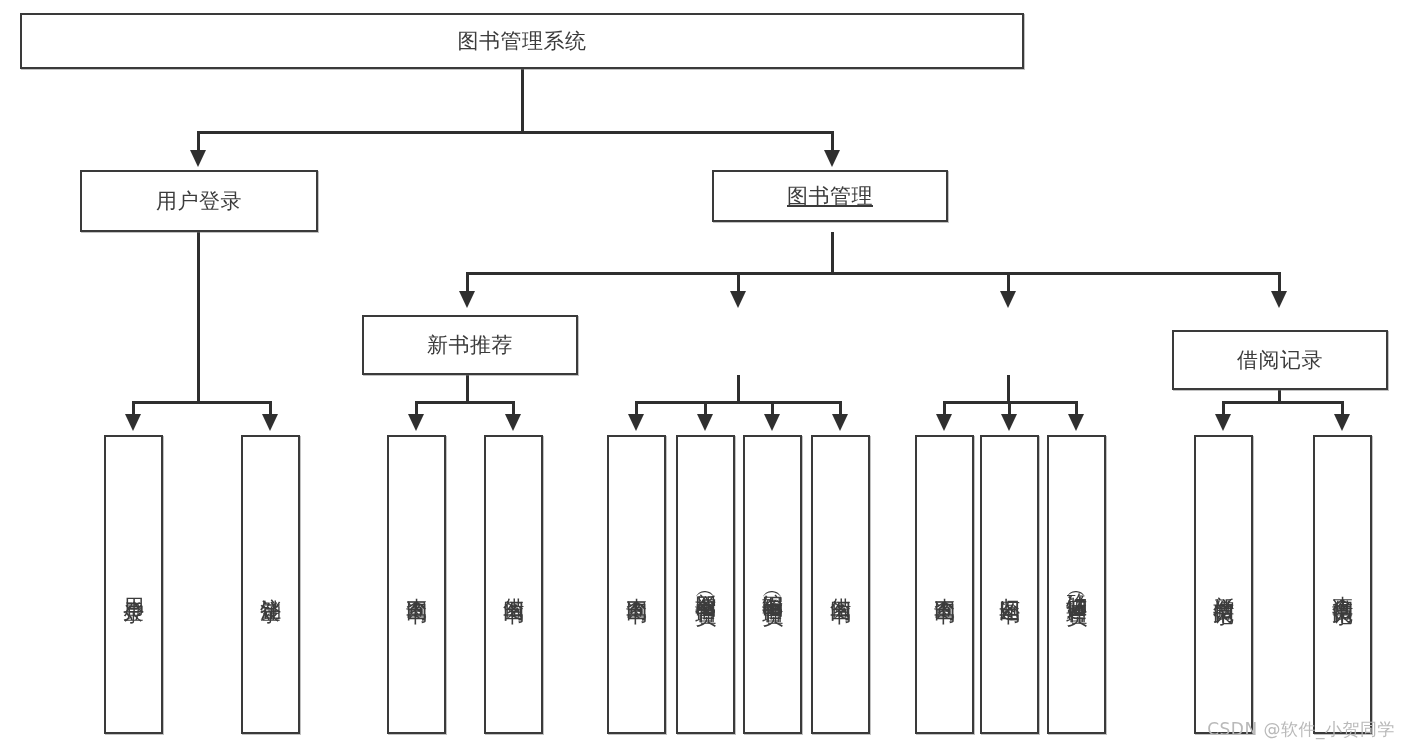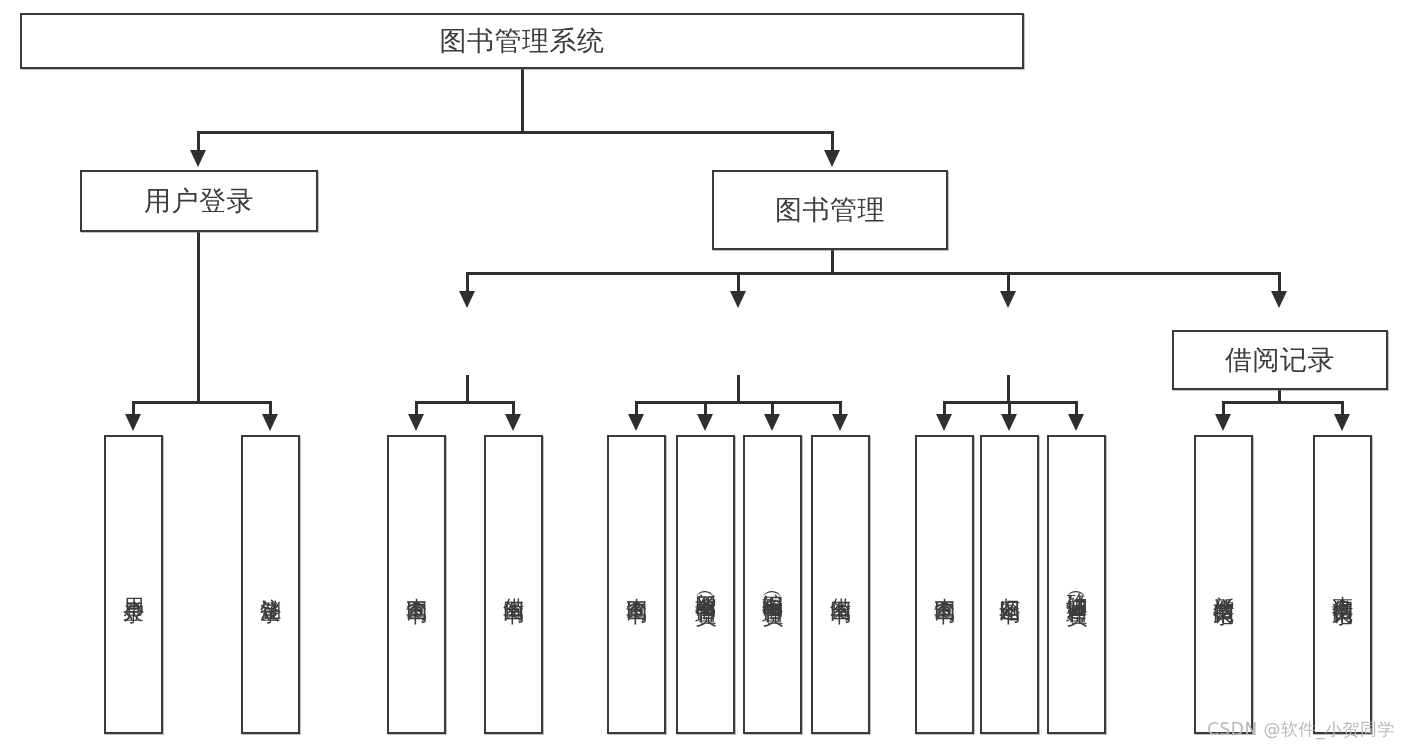--- a/index.html
+++ b/index.html
@@ -20,21 +20,21 @@
     box-sizing: border-box;
     border: 2px solid #3a3a3a;
     background: #ffffff;
     display: flex;
     align-items: center;
     justify-content: center;
     color: #3a3a3a;
     box-shadow: 1px 1px 0 rgba(120,120,120,0.45);
   }
   .node .lbl {
-    font-size: 27px;
+    font-size: 21px;
     line-height: 1.15;
     letter-spacing: 0.5px;
     white-space: nowrap;
     color: #3c3c3c;
   }
   
   .node.vert .lbl {
     writing-mode: vertical-rl;
     text-orientation: upright;
     font-size: 21px;
@@ -135,24 +135,27 @@
   <div class="arrow" style="left:1334px; top:414px;"></div>
 
   <div class="node" style="left:20px; top:13px; width:1004px; height:56px;">
     <span class="lbl">图书管理系统</span>
   </div>
 
   <div class="node" style="left:80px; top:170px; width:238px; height:62px;">
     <span class="lbl">用户登录</span>
   </div>
 
-  <div class="node" style="left:712px; top:170px; width:236px; height:80px;">
+  <div class="node" style="left:712px; top:170px; width:236px; height:52px;text-decoration:underline;">
     <span class="lbl">图书管理</span>
   </div>
 
+  <div class="node" style="left:362px; top:315px; width:216px; height:60px;">
+    <span class="lbl">新书推荐</span>
+  </div>
 
 
 
   <div class="node" style="left:1172px; top:330px; width:216px; height:60px;">
     <span class="lbl">借阅记录</span>
   </div>
 
   <div class="node vert" style="left:104px; top:435px; width:59px; height:299px;">
     <span class="lbl">用户登录</span>
   </div>

